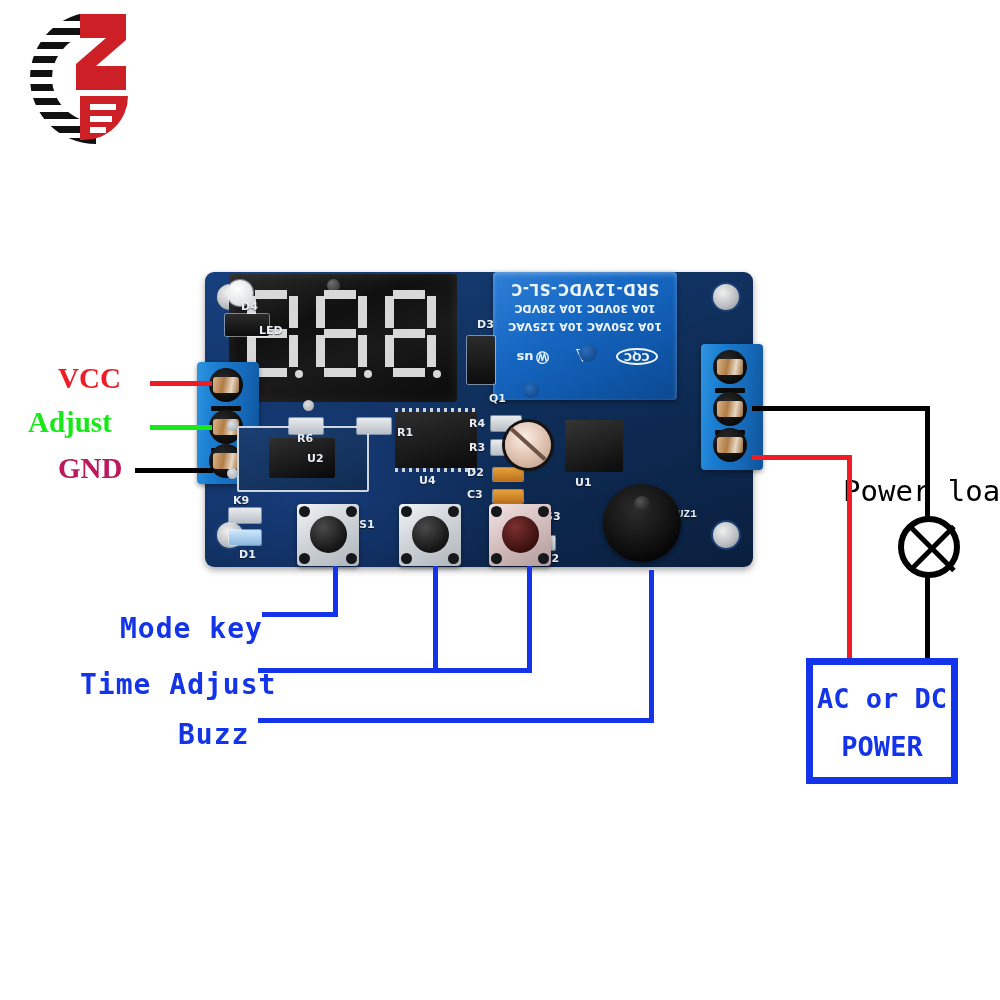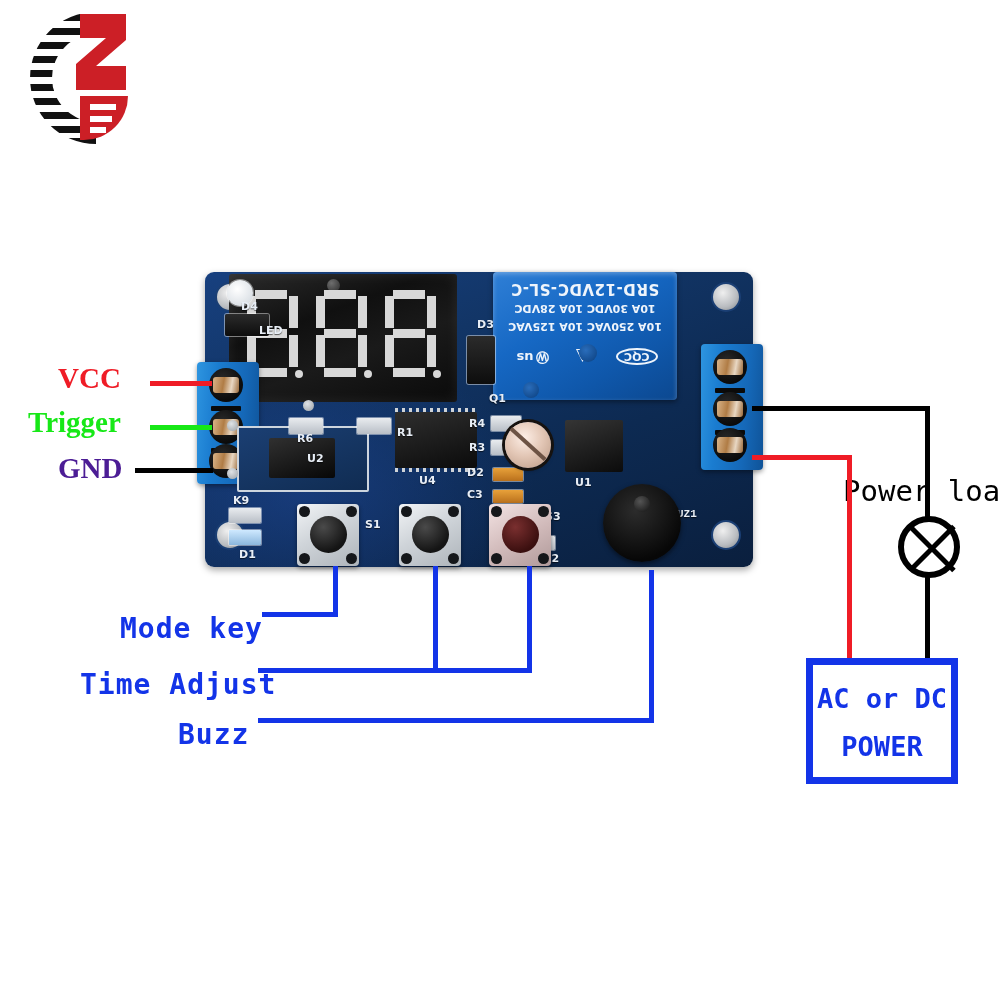--- a/index.html
+++ b/index.html
@@ -177,21 +177,21 @@
   .wire.h{height:5px;}
   .wire.v{width:5px;}
   .w-red{background:#ef1c26;}
   .w-green{background:#17e817;}
   .w-black{background:#000000;}
   .w-blue{background:#1334e8;}
 
   .lbl{position:absolute;white-space:nowrap;font-family:"Liberation Serif", serif;}
   #lbl-vcc{left:58px;top:362px;font-size:29px;color:#ef1c26;font-weight:bold;}
   #lbl-trigger{left:28px;top:406px;font-size:29px;color:#17e817;font-weight:bold;}
-  #lbl-gnd{left:58px;top:452px;font-size:29px;color:#4c1d95;font-weight:bold;text-align:center;}
+  #lbl-gnd{left:58px;top:452px;font-size:29px;color:#be185d;font-weight:bold;text-align:center;}
 
   .bluelbl{
     position:absolute;white-space:nowrap;color:#1334e8;font-weight:bold;
     font-family:"DejaVu Sans Mono", monospace;font-size:28px;letter-spacing:1px;margin-top:16px;
   }
   #lbl-mode{left:120px;top:596px;}
   #lbl-time{left:80px;top:652px;}
   #lbl-buzz{left:178px;top:702px;}
 
   #lbl-powerload{
@@ -365,21 +365,21 @@
   <div class="silk" style="left:102px;top:180px;">U2</div>
   <div class="silk" style="left:214px;top:202px;">U4</div>
   <div class="silk" style="left:264px;top:145px;">R4</div>
   <div class="silk" style="left:264px;top:169px;">R3</div>
   <div class="silk" style="left:262px;top:194px;">D2</div>
   <div class="silk" style="left:262px;top:216px;">C3</div>
   <div class="silk" style="left:284px;top:120px;">Q1</div>
   <div class="silk" style="left:370px;top:204px;">U1</div>
   <div class="silk" style="left:28px;top:222px;">K9</div>
   <div class="silk" style="left:34px;top:276px;">D1</div>
-  <div class="silk" style="left:160px;top:246px;">S1</div>
+  <div class="silk" style="left:154px;top:246px;">S1</div>
   <div class="silk" style="left:296px;top:246px;">C2</div>
   <div class="silk" style="left:340px;top:238px;">S3</div>
   <div class="silk" style="left:338px;top:280px;">R2</div>
   <div class="silk" style="left:472px;top:236px;font-family:Liberation Mono, monospace;">UZ1</div>
 
   <div class="tactbtn" style="left:92px;top:232px;">
     <div class="cap"></div>
     <div class="leg" style="left:2px;top:2px;"></div>
       <div class="leg" style="right:2px;top:2px;"></div>
     <div class="leg" style="left:2px;bottom:2px;"></div>
@@ -399,21 +399,21 @@
     <div class="leg" style="left:2px;bottom:2px;"></div>
       <div class="leg" style="right:2px;bottom:2px;"></div>
   </div>
 
   <div id="buzzer"></div>
 </div>
 
 <div class="lbl" id="lbl-vcc">VCC</div>
 <div class="wire h w-red" style="left:150px;top:381px;width:62px;"></div>
 
-<div class="lbl" id="lbl-trigger">Trigger</div>
+<div class="lbl" id="lbl-trigger">Adjust</div>
 <div class="wire h w-green" style="left:150px;top:425px;width:62px;"></div>
 
 <div class="lbl" id="lbl-gnd">GND</div>
 <div class="wire h w-black" style="left:135px;top:468px;width:78px;"></div>
 
 <div class="wire h w-black" style="left:752px;top:406px;width:175px;"></div>
 <div class="wire v w-black" style="left:925px;top:406px;height:115px;"></div>
 <div class="wire v w-black" style="left:925px;top:572px;height:90px;"></div>
 
 <div id="lamp">

